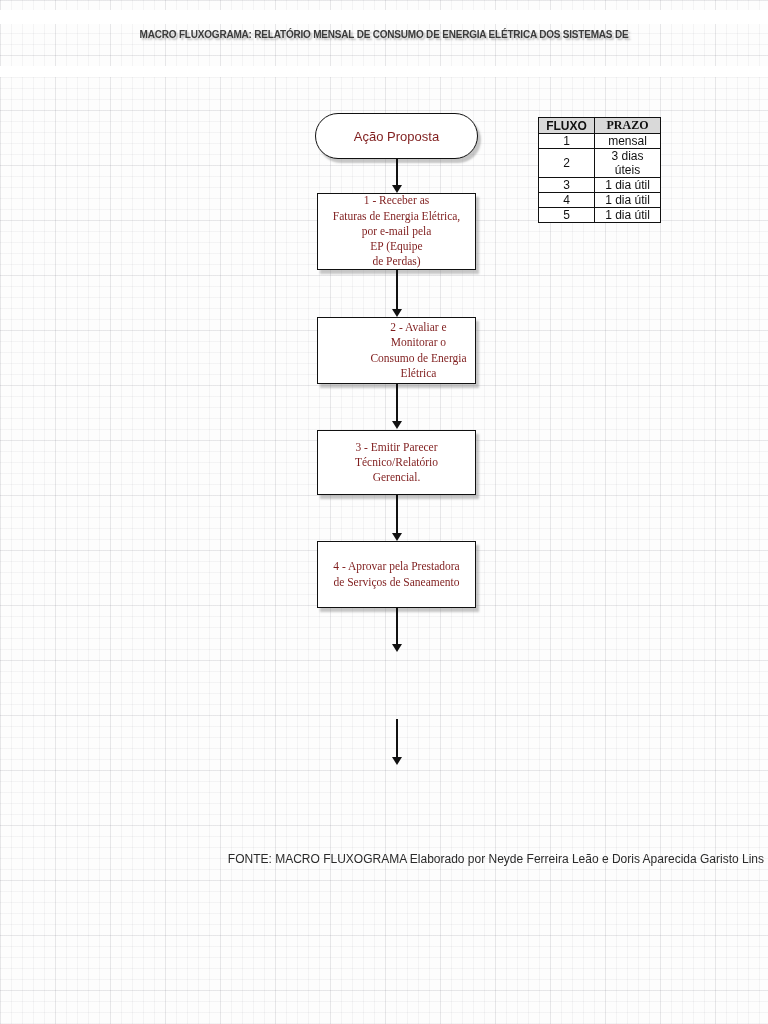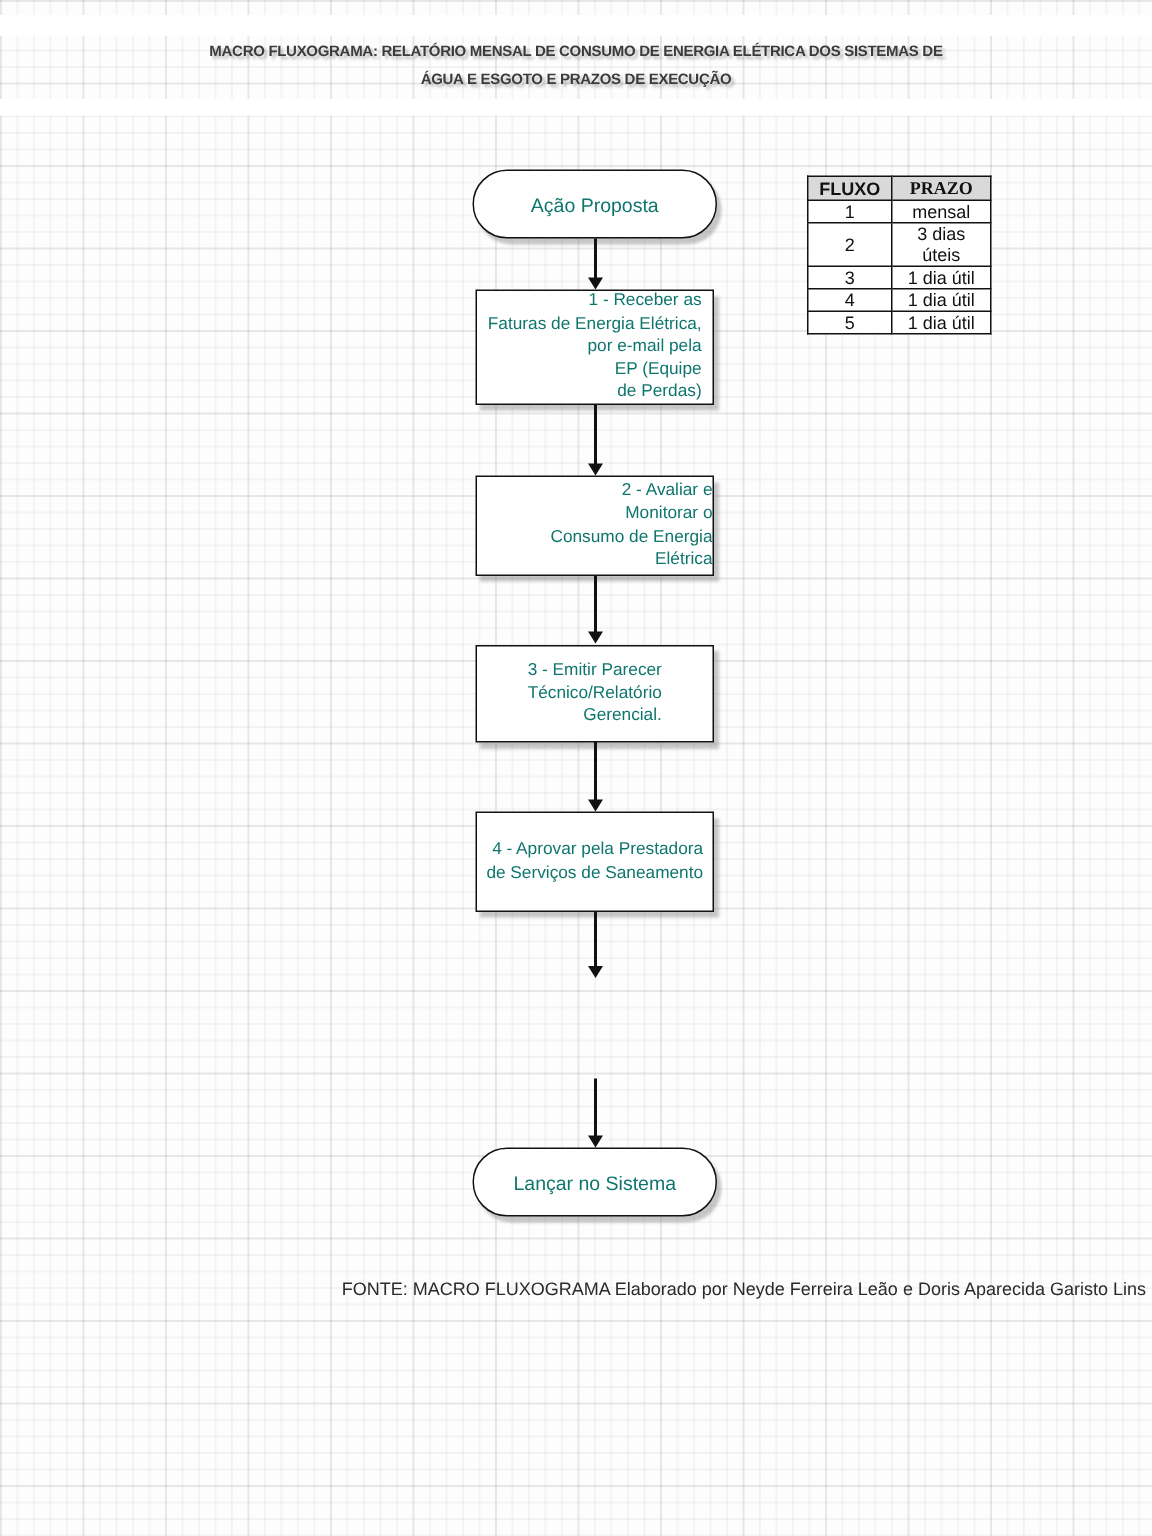--- a/index.html
+++ b/index.html
@@ -45,38 +45,39 @@
 
   
   .node {
     position: absolute;
     background: #ffffff;
     border: 1.6px solid #111111;
     box-shadow: 3px 4px 2px rgba(130,130,130,0.45);
     display: flex;
     align-items: center;
     justify-content: center;
-    text-align: right;
-    color: #0f766e;
+    text-align: center;
+    color: #7f1d1d;
   }
   .stadium {
     left: 315px;
     width: 163px;
     height: 46px;
     border-radius: 23px;
     font-size: 13px;
   }
   .start-node { top: 113px; }
   .end-node   { top: 765px; }
 
   .step-box {
     left: 317px;
     width: 159px;
     font-size: 11.5px;
     line-height: 15.3px;
+    font-family: Liberation Serif, serif;
   }
   .step-text { white-space: pre-line; }
   .box-1 { top: 193px; height: 77px; }
   .box-2 { top: 317px; height: 67px; padding-left: 44px; }
   .box-3 { top: 430px; height: 65px; }
   .box-4 { top: 541px; height: 67px; }
   .box-5 { top: 652px; height: 67px; }
 
   
   .arrow { position: absolute; left: 390px; width: 13px; }
@@ -142,21 +143,20 @@
 </head>
 <body>
 
 <div class="page">
 
   <div class="white-band band-1"></div>
   <div class="white-band band-2"></div>
 
   <div class="doc-title">
     <span>MACRO FLUXOGRAMA: RELATÓRIO MENSAL DE CONSUMO DE ENERGIA ELÉTRICA DOS SISTEMAS DE</span><br>
-    <span>ÁGUA E ESGOTO E PRAZOS DE EXECUÇÃO</span>
   </div>
 
   <div class="node stadium start-node">
     <span>Ação Proposta</span>
   </div>
 
   <div class="arrow arrow-1">
     <div class="shaft"></div>
     <div class="head"></div>
   </div>
@@ -205,23 +205,20 @@
     <div class="shaft"></div>
     <div class="head"></div>
   </div>
 
 
   <div class="arrow arrow-6">
     <div class="shaft"></div>
     <div class="head"></div>
   </div>
 
-  <div class="node stadium end-node">
-    <span>Lançar no Sistema</span>
-  </div>
 
   <table class="deadline-table">
     <thead>
       <tr>
         <th class="col-fluxo">FLUXO</th>
         <th class="col-prazo">PRAZO</th>
       </tr>
     </thead>
     <tbody>
       <tr>

